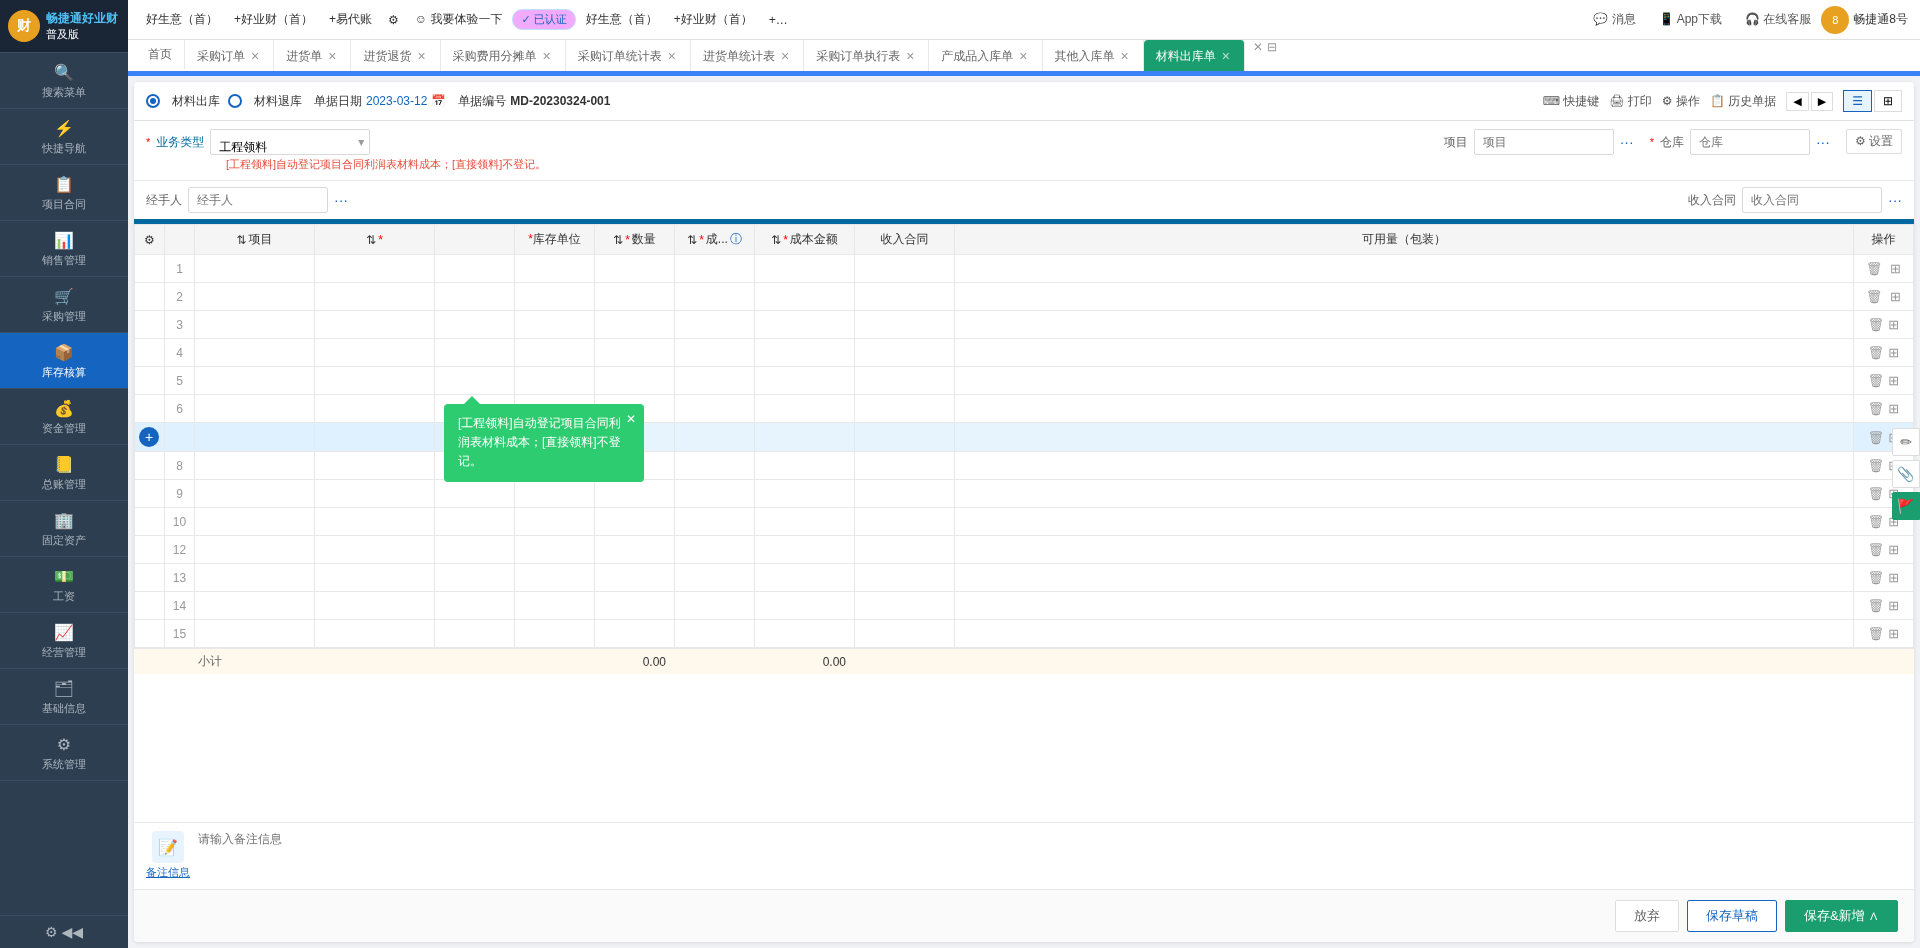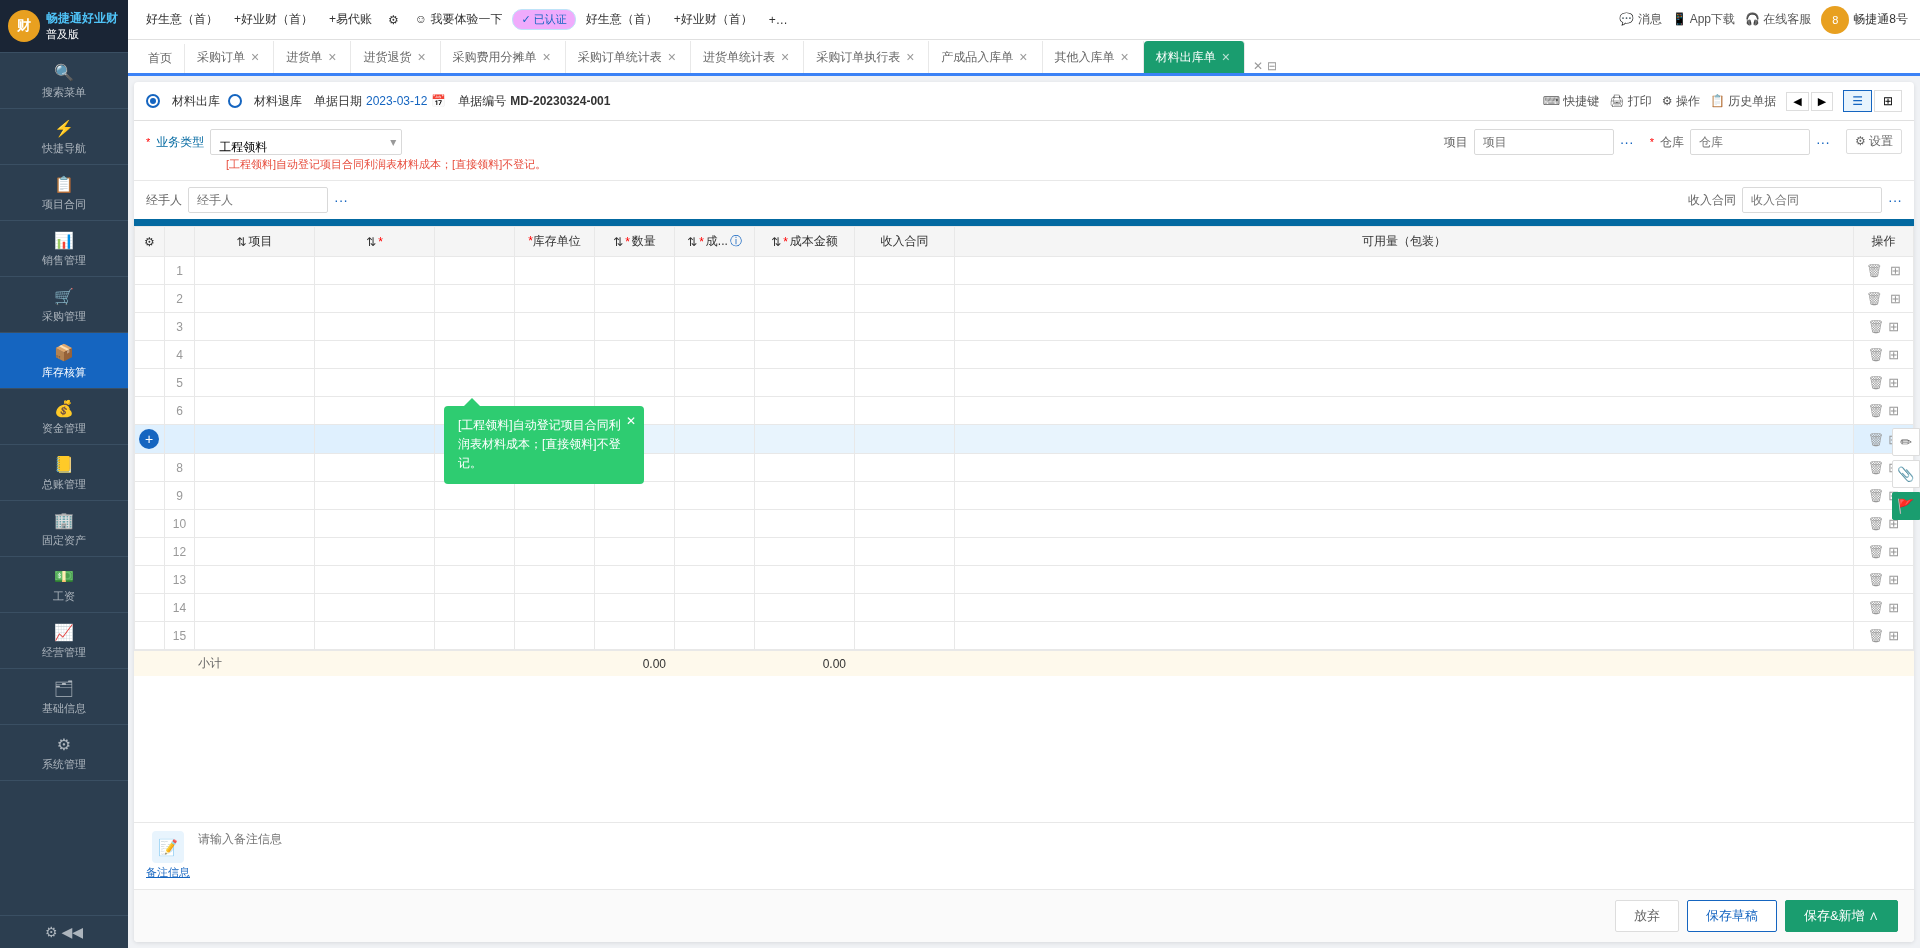--- a/index.html
+++ b/index.html
@@ -20,26 +20,26 @@
     .sidebar-bottom-btn { color: #adb5bd; cursor: pointer; font-size: 14px; }
 
     
     .main { flex: 1; display: flex; flex-direction: column; overflow: hidden; background: #f0f2f5; }
 
     
     .topbar { background: #fff; border-bottom: 1px solid #e0e0e0; display: flex; align-items: center; padding: 0 12px; height: 40px; gap: 8px; flex-shrink: 0; }
     .topbar-nav { display: flex; align-items: center; gap: 4px; flex: 1; }
     .topbar-link { color: #333; padding: 4px 6px; font-size: 12px; cursor: pointer; white-space: nowrap; }
     .topbar-right { display: flex; align-items: center; gap: 10px; }
-    .topbar-msg { display: flex; align-items: center; gap: 3px; color: #555; font-size: 12px; cursor: pointer; }
+    .topbar-msg { display: flex; align-items: center; gap: 3px; color: #555; font-size: 12px; cursor: pointer; margin-left: 13px; }
     .topbar-user { display: flex; align-items: center; gap: 4px; cursor: pointer; }
     .topbar-avatar { width: 28px; height: 28px; background: #e8a020; border-radius: 50%; display: flex; align-items: center; justify-content: center; color: white; font-size: 11px; }
 
     
-    .tabbar { background: #fff; border-bottom: 3px solid #3b82f6; display: flex; align-items: flex-end; padding: 0 8px; height: 36px; overflow-x: auto; flex-shrink: 0; }
+    .tabbar { background: #fff; border-bottom: 5px solid #3b82f6; display: flex; align-items: flex-start; padding: 0 8px; height: 36px; overflow-x: auto; flex-shrink: 0; }
     .tab { display: flex; align-items: center; gap: 4px; padding: 6px 12px; font-size: 12px; cursor: pointer; white-space: nowrap; border-right: 1px solid #e8e8e8; color: #666; }
     .tab.active { background: #e8f4fd; color: #1565c0; border-bottom: 2px solid #1565c0; }
 
     
     .content { flex: 1; background: #fff; display: flex; flex-direction: column; overflow: hidden; margin: 6px; border-radius: 4px; box-shadow: 0 1px 4px rgba(0,0,0,0.1); }
 
     
     .form-header { padding: 8px 12px; border-bottom: 1px solid #e0e0e0; display: flex; align-items: center; justify-content: space-between; flex-shrink: 0; }
     .form-header-left { display: flex; align-items: center; gap: 12px; }
     .radio-group { display: flex; align-items: center; gap: 8px; }
@@ -282,21 +282,21 @@
       </div>
     </div>
 
     <div style="padding: 8px 12px; border-bottom: 1px solid #e8e8e8; display: flex; gap: 16px; align-items: flex-start; flex-wrap: wrap; flex-shrink: 0;">
 
       <div style="display:flex;flex-direction:column;gap:2px;">
         <div style="display:flex;align-items:center;gap:6px;">
           <span style="color:red;font-size:11px;">*</span>
           <span style="color:#0369a1;font-size:12px;">业务类型</span>
           <div style="position:relative;display:inline-block;">
-            <input type="text" value="工程领料" style="border: 1px solid rgb(217, 217, 217); border-radius: 2px; padding: 13px 24px 3px 8px; font-size: 12px; width: 192px; height: 26px;">
+            <input type="text" value="工程领料" style="border: 1px solid rgb(217, 217, 217); border-radius: 2px; padding: 13px 24px 3px 8px; font-size: 12px; width: 160px; height: 26px;">
             <span style="position:absolute;right:6px;top:50%;transform:translateY(-50%);color:#999;pointer-events:none;">▾</span>
           </div>
         </div>
         <div style="color:#e74c3c;font-size:11px;margin-left:80px;">[工程领料]自动登记项目合同利润表材料成本；[直接领料]不登记。</div>
       </div>
 
       <div style="flex:1;"></div>
 
       <div style="display:flex;align-items:center;gap:6px;">
         <span style="color:#666;font-size:12px;">项目</span>
@@ -307,21 +307,21 @@
       <div style="display:flex;align-items:center;gap:6px;">
         <span style="color:red;font-size:11px;">*</span>
         <span style="color:#666;font-size:12px;">仓库</span>
         <input type="text" placeholder="仓库" style="border: 1px solid rgb(217, 217, 217); border-radius: 2px; padding: 3px 8px; font-size: 12px; width: 120px; height: 26px; color: rgb(153, 153, 153);">
         <span style="color:#1565c0;cursor:pointer;font-size:14px;">···</span>
       </div>
 
       <button style="margin-left:auto;color:#666;font-size:12px;cursor:pointer;display:flex;align-items:center;gap:3px;border:1px solid #ddd;padding:3px 8px;border-radius:2px;background:#fff;">⚙ 设置</button>
     </div>
 
-    <div style="padding: 6px 12px; border-bottom: 7px solid #0369a1; display: flex; gap: 8px; align-items: center; flex-shrink: 0;">
+    <div style="padding: 6px 12px; border-bottom: 5px solid #0369a1; display: flex; gap: 8px; align-items: center; flex-shrink: 0;">
       <div style="display:flex;align-items:center;gap:6px;">
         <span style="color:#666;font-size:12px;">经手人</span>
         <input type="text" placeholder="经手人" style="border: 1px solid rgb(217, 217, 217); border-radius: 2px; padding: 3px 8px; font-size: 12px; width: 140px; height: 26px; color: rgb(153, 153, 153);">
         <span style="color:#1565c0;cursor:pointer;font-size:14px;">···</span>
       </div>
       <div style="flex:1;"></div>
       <div style="display:flex;align-items:center;gap:6px;">
         <span style="color:#666;font-size:12px;">收入合同</span>
         <input type="text" placeholder="收入合同" style="border: 1px solid rgb(217, 217, 217); border-radius: 2px; padding: 3px 8px; font-size: 12px; width: 140px; height: 26px; color: rgb(153, 153, 153);">
         <span style="color:#1565c0;cursor:pointer;font-size:14px;">···</span>

